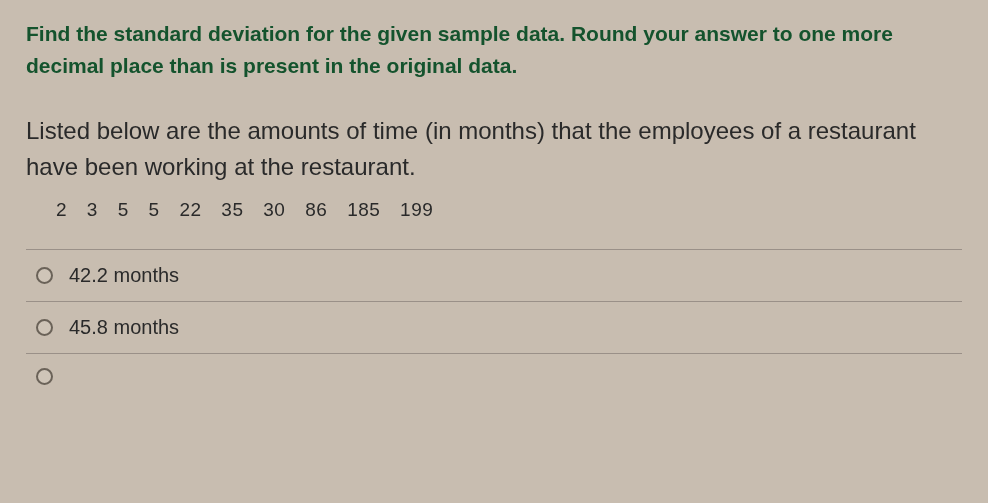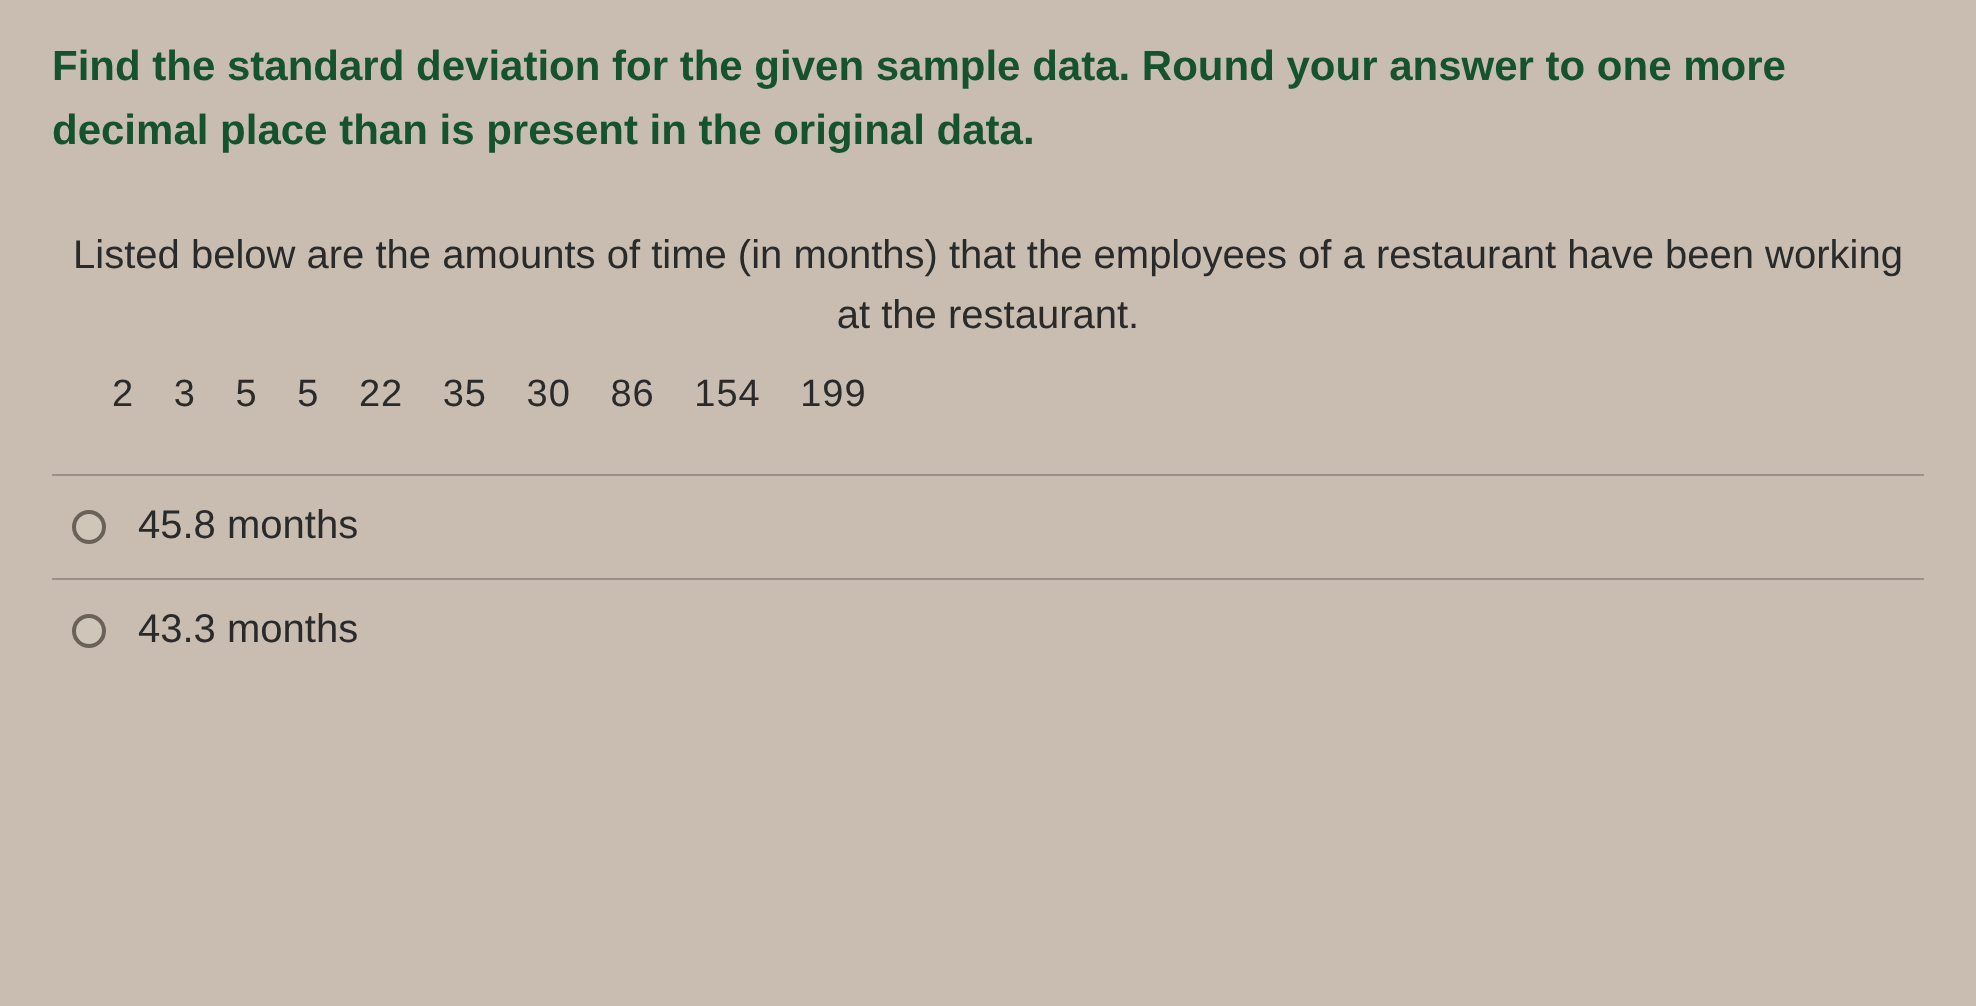--- a/index.html
+++ b/index.html
@@ -17,26 +17,25 @@
       overflow: hidden;
     }
     .question-stem {
       font-size: 21px;
       font-weight: 600;
       line-height: 1.5;
       margin-bottom: 32px;
       color: #14532d;
     }
     .question-body {
-      font-size: 20px;
+      font-size: 24px;
       font-weight: 400;
       line-height: 1.5;
       margin-bottom: 14px;
       color: #2a2a2a;
-      text-align: center;
     }
     .data-row {
       font-size: 19px;
       font-weight: 400;
       color: #2a2a2a;
       padding-left: 30px;
       margin-bottom: 28px;
       letter-spacing: 0.5px;
     }
     .data-row span {
@@ -79,26 +78,29 @@
 
 <div class="data-row">
   <span>2</span>
   <span>3</span>
   <span>5</span>
   <span>5</span>
   <span>22</span>
   <span>35</span>
   <span>30</span>
   <span>86</span>
-  <span>154</span>
+  <span>185</span>
   <span>199</span>
 </div>
 
 <div class="options">
   <div class="option">
     <div class="radio"></div>
+    <div class="option-label">42.2 months</div>
+  </div>
+  <div class="option">
+    <div class="radio"></div>
     <div class="option-label">45.8 months</div>
   </div>
   <div class="option">
     <div class="radio"></div>
-    <div class="option-label">43.3 months</div>
   </div>
 </div>
 
 </body></html>

